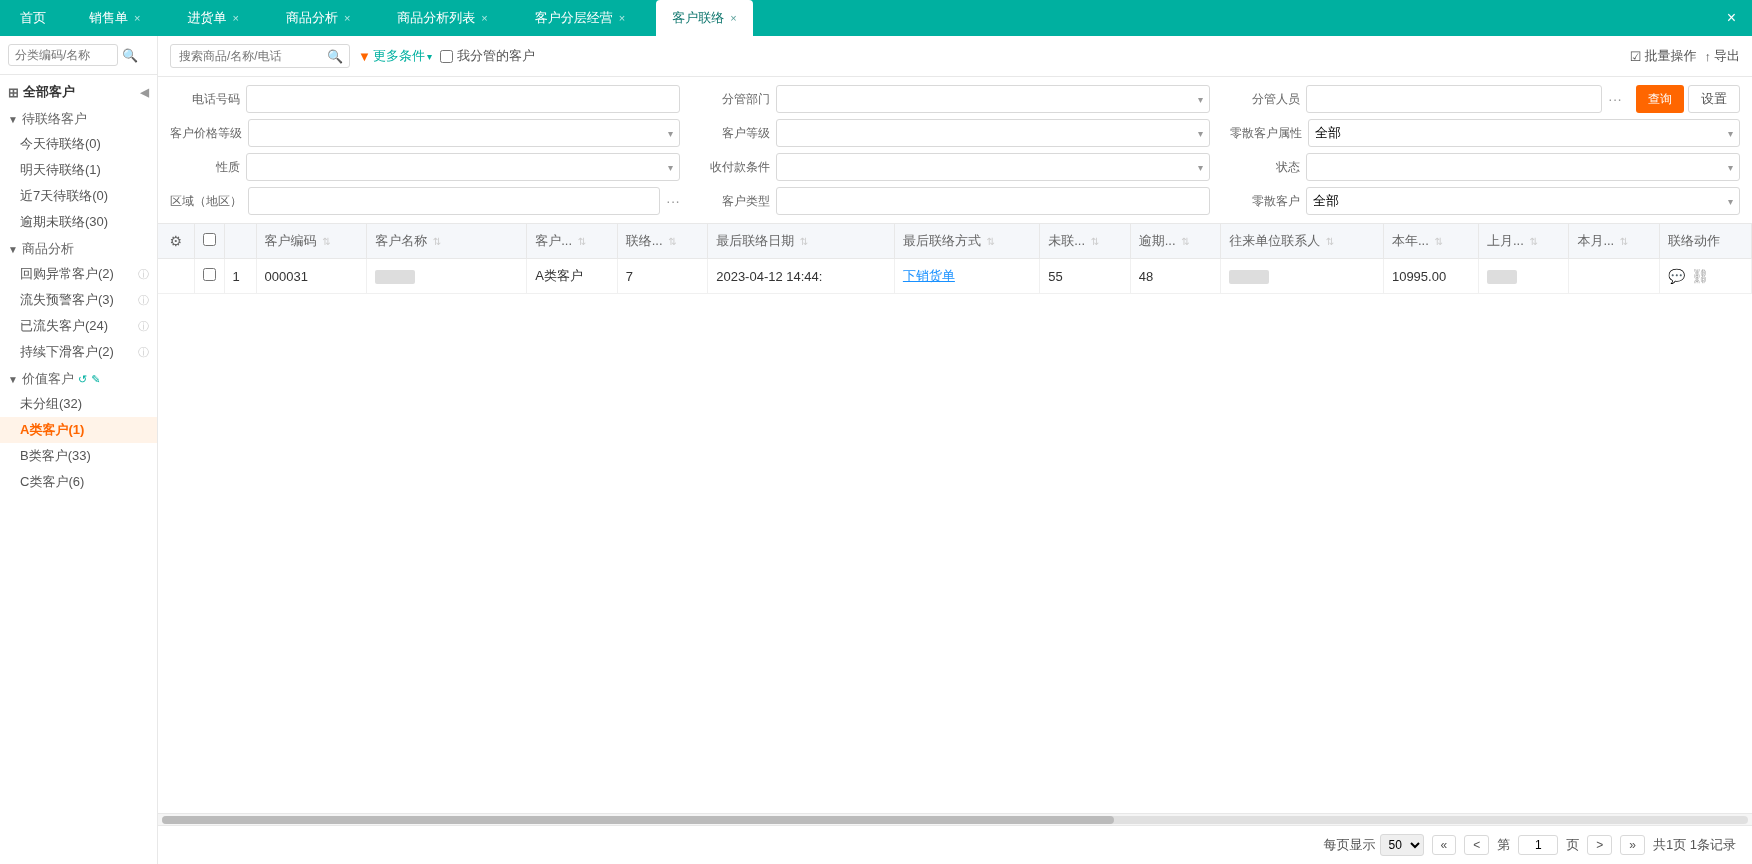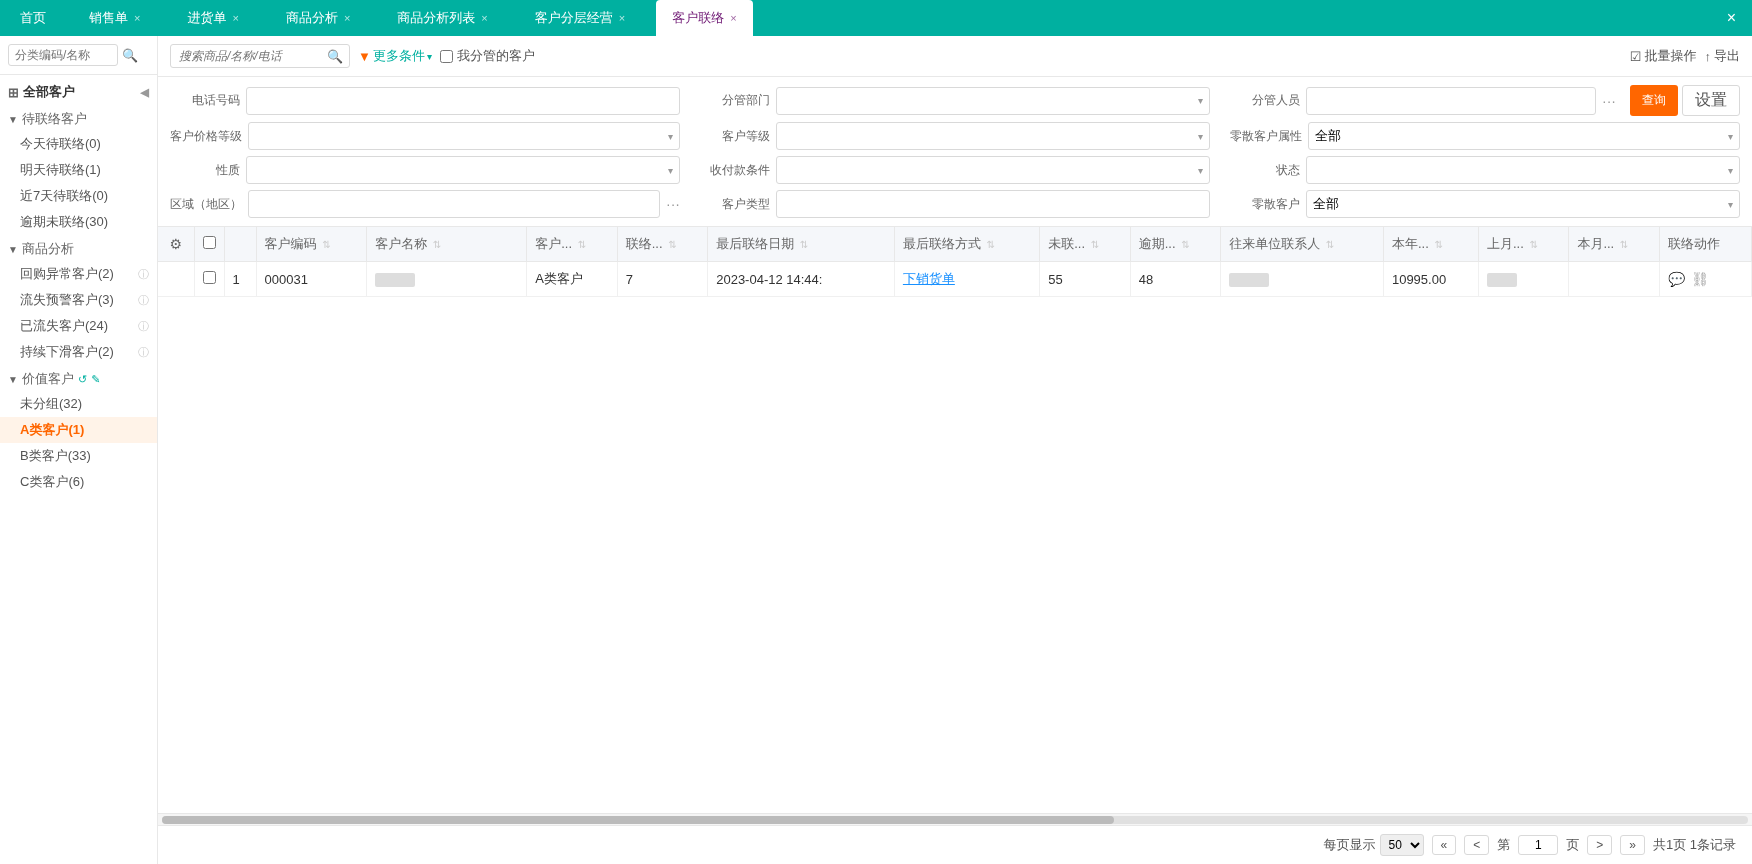--- a/index.html
+++ b/index.html
@@ -31,21 +31,21 @@
       color: white;
       cursor: pointer;
       font-size: 13px;
       display: flex;
       align-items: flex-start;
       gap: 6px;
       position: relative;
     }
     .top-nav .tab.active {
       background: white;
-      color: #701a75;
+      color: #0f766e;
       border-radius: 4px 4px 0 0;
     }
     .top-nav .tab .close-x {
       font-size: 11px;
       opacity: 0.7;
       cursor: pointer;
     }
     .top-nav .close-all {
       position: absolute;
       right: 16px;
@@ -157,21 +157,20 @@
       border-bottom: 1px solid #e8e8e8;
     }
     .filter-search-input {
       border: 1px solid #d9d9d9;
       border-radius: 3px;
       padding: 4px 28px 4px 8px;
       font-size: 12px;
       width: 180px;
       outline: none;
       position: relative;
-      font-style: italic;
     }
     .filter-search-wrap {
       position: relative;
       display: inline-flex;
       align-items: center;
     }
     .filter-search-wrap .s-icon {
       position: absolute;
       right: 6px;
       color: #999;
@@ -550,21 +549,21 @@
             <span class="placeholder"></span>
             <span class="arrow">▾</span>
           </div>
         </div>
         <div class="filter-field">
           <label>分管人员</label>
           <input class="filter-input" style="flex: 1 1 0%;" type="text">
           <span class="dots-btn">···</span>
           <div style="margin-left:8px; display:flex; gap:4px;">
             <button style="background:#f60;color:white;border:none;border-radius:3px;padding:4px 12px;cursor:pointer;font-size:12px;">查询</button>
-            <button style="background:white;color:#555;border:1px solid #d9d9d9;border-radius:3px;padding:4px 12px;cursor:pointer;font-size:16px;">设置</button>
+            <button style="background:white;color:#555;border:1px solid #d9d9d9;border-radius:3px;padding:4px 12px;cursor:pointer;font-size:13px;">设置</button>
           </div>
         </div>
 
         <div class="filter-field">
           <label>客户价格等级</label>
           <div class="filter-select">
             <span class="placeholder"></span>
             <span class="arrow">▾</span>
           </div>
         </div>

